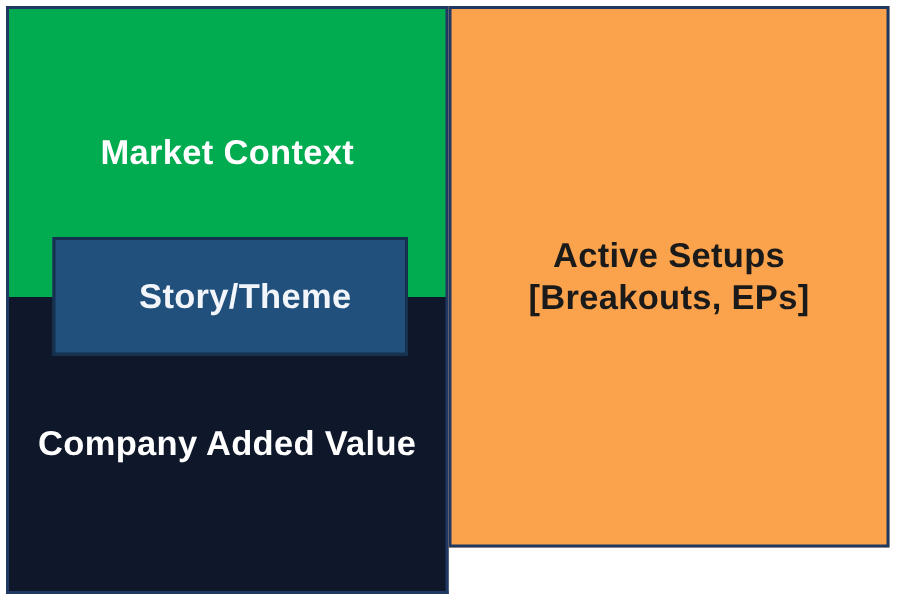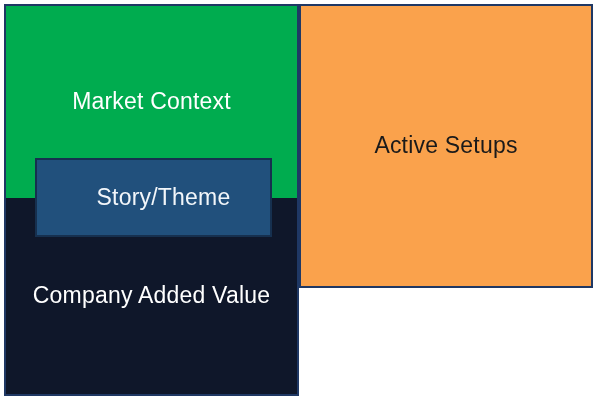--- a/index.html
+++ b/index.html
@@ -21,20 +21,21 @@
     width: 600px;
     height: 407px;
   }
   .shape {
     position: absolute;
     box-sizing: border-box;
     display: flex;
     align-items: center;
     justify-content: center;
     text-align: center;
+    font-weight: bold;
   }
   .shape .label {
     font-size: 23px;
     line-height: 1.2;
     letter-spacing: 0.2px;
   }
   .box-green {
     left: 4px;
     top: 4px;
     width: 295px;
@@ -54,21 +55,21 @@
     border: 2px solid #1F3864;
     border-top: none;
     color: #ffffff;
     z-index: 1;
     
   }
   .box-orange {
     left: 299px;
     top: 4px;
     width: 294px;
-    height: 284px;
+    height: 361px;
     background: #FAA24C;
     border: 2px solid #1F3864;
     color: #1A1A1A;
     z-index: 1;
   }
   .box-story {
     left: 35px;
     top: 158px;
     width: 237px;
     height: 79px;
@@ -91,20 +92,21 @@
     <div class="label">Market Context</div>
   </div>
 
   <div class="shape box-teal">
     <div class="label">Company Added Value</div>
   </div>
 
   <div class="shape box-orange">
     <div class="label two-line">
       <span>Active Setups</span>
+      <span>[Breakouts, EPs]</span>
     </div>
   </div>
 
   <div class="shape box-story">
     <div class="label">Story/Theme</div>
   </div>
 
 </div>
 
 </body></html>

